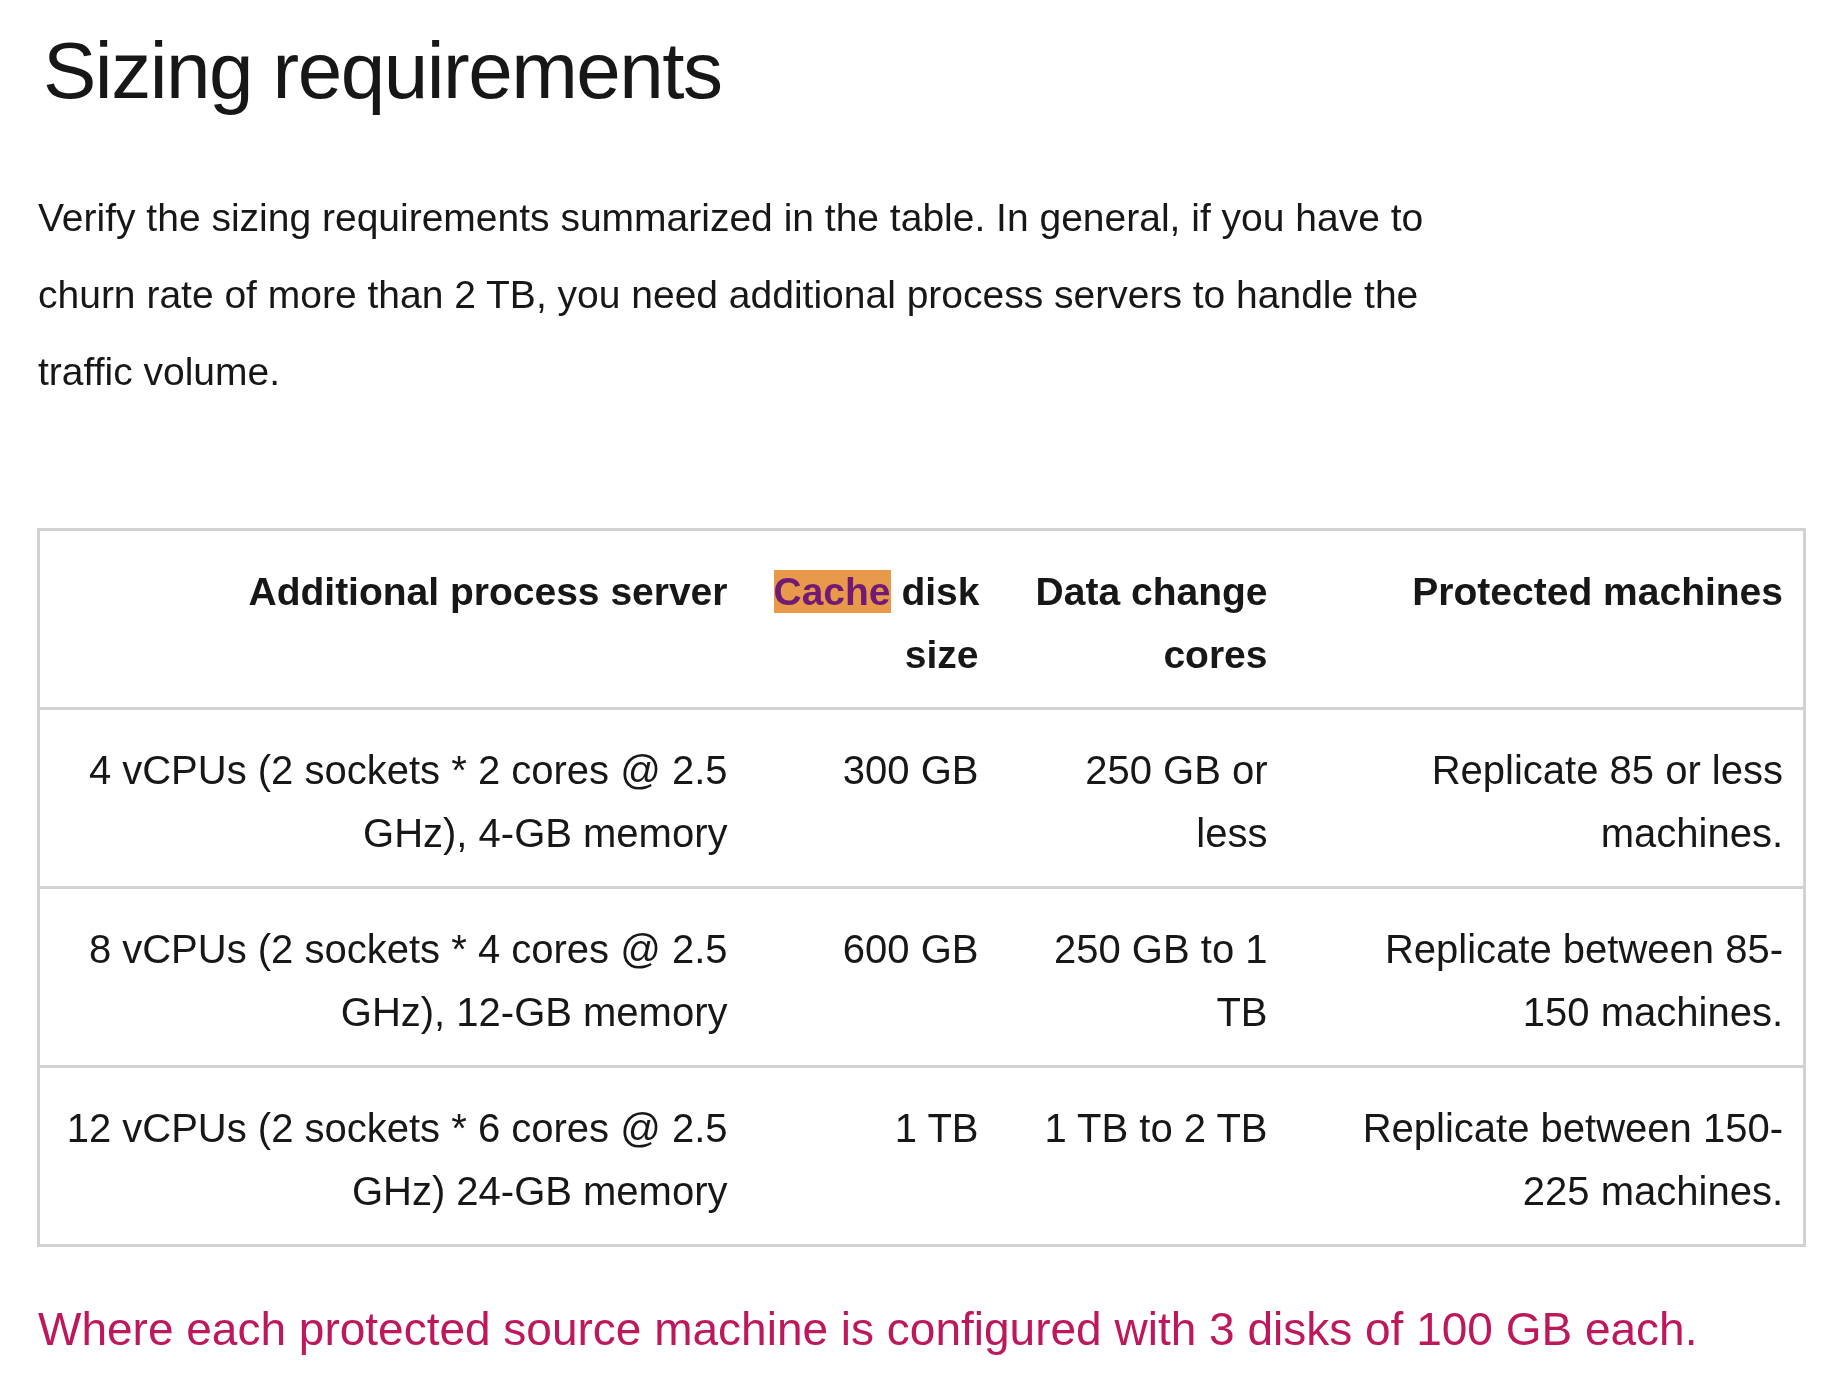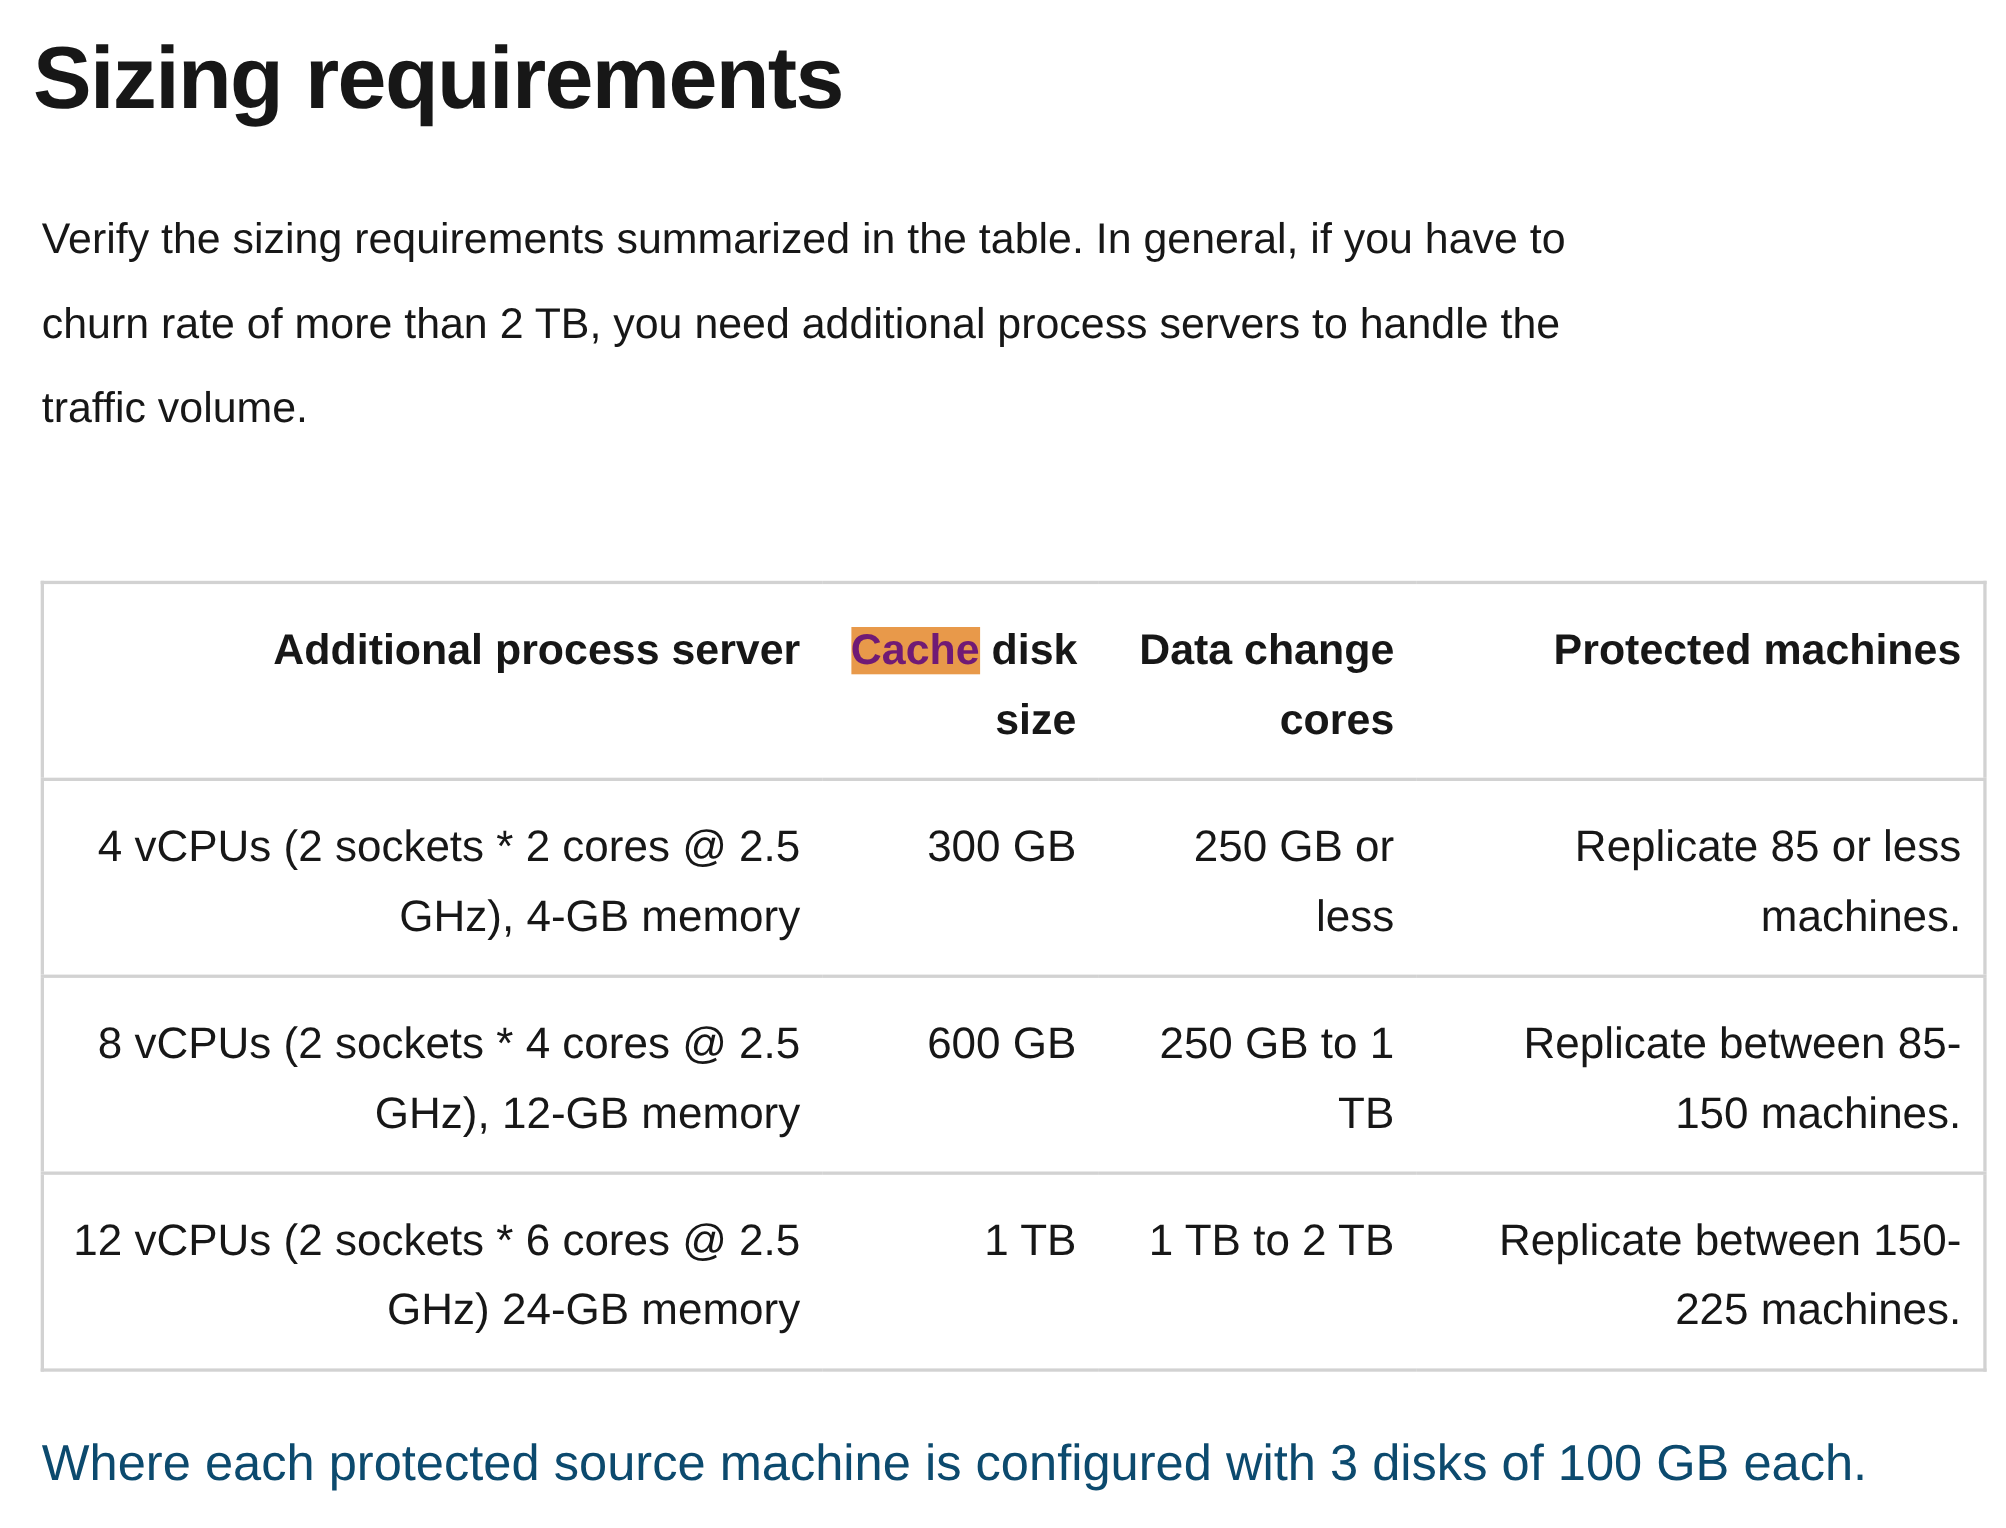--- a/index.html
+++ b/index.html
@@ -10,26 +10,26 @@
     body {
       width: 1824px;
       height: 1389px;
       position: relative;
       overflow: hidden;
       font-family: "Liberation Sans", "DejaVu Sans", sans-serif;
       color: #171717;
     }
     .page-title {
       position: absolute;
-      left: 30px;
+      left: 43px;
       top: 21px;
       margin: 0;
       font-size: 80px;
       line-height: 100px;
-      font-weight: 700;
+      font-weight: 400;
       letter-spacing: -1.5px;
       white-space: nowrap;
       color: #171717;
     }
     .intro {
       position: absolute;
       left: 38px;
       top: 179px;
       margin: 0;
       font-size: 39px;
@@ -79,21 +79,21 @@
       background: #e8994a;
       color: #701a75;
     }
     .footnote {
       position: absolute;
       left: 38px;
       top: 1291px;
       margin: 0;
       font-size: 46px;
       line-height: 77px;
-      color: #0c4a6e;
+      color: #be185d;
     }
   </style>
 </head>
 <body>
 
 <h1 class="page-title">Sizing requirements</h1>
 
 <p class="intro">
   <span class="line">Verify the sizing requirements summarized in the table. In general, if you have to</span>
   <span class="line">churn rate of more than 2 TB, you need additional process servers to handle the</span>

